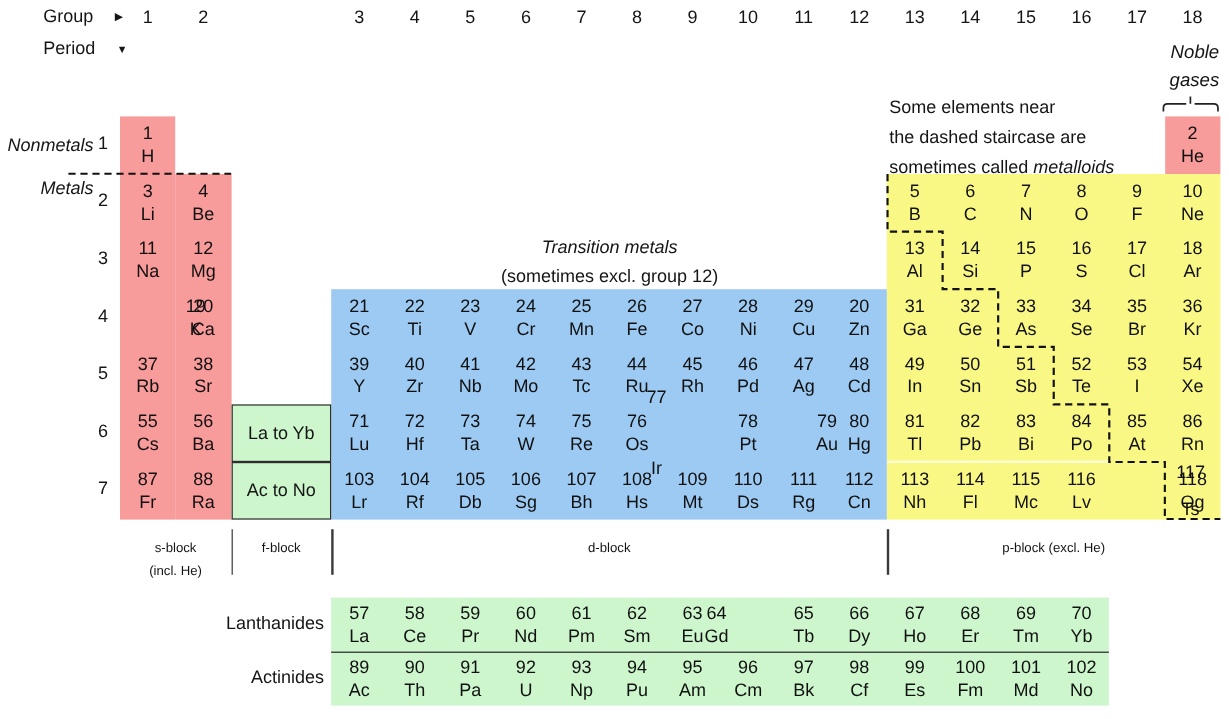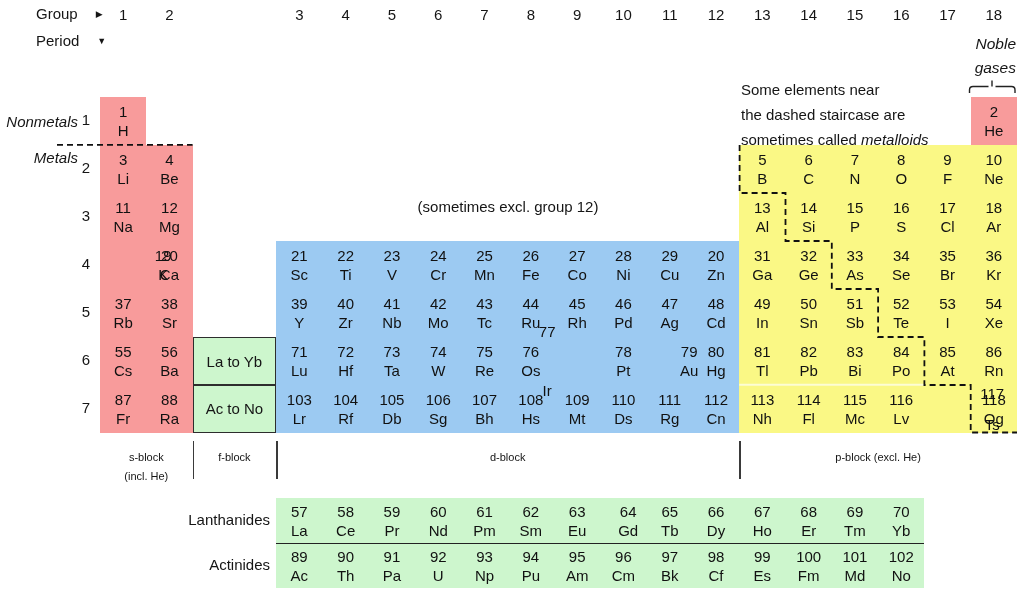--- a/index.html
+++ b/index.html
@@ -94,20 +94,21 @@
     <div>gases</div>
   </div>
 
   <div class="abs note" style="left:741px;top:77px;width:250px;">
     <div>Some elements near</div>
     <div>the dashed staircase are</div>
     <div><span>sometimes called </span><span class="ital">metalloids</span></div>
   </div>
 
   <div class="abs ctr" style="left:358px;top:195px;width:300px;font-size:15px;line-height:24px;">
+    <div class="ital">Transition metals</div>
     <div>(sometimes excl. group 12)</div>
   </div>
 
   <div class="abs ctr blklbl" style="left:100px;top:448px;width:92.6px;">
     <div>s-block</div>
     <div>(incl. He)</div>
   </div>
   <div class="abs ctr blklbl" style="left:192.6px;top:448px;width:83.6px;">f-block</div>
   <div class="abs ctr blklbl" style="left:276.2px;top:448px;width:463px;">d-block</div>
   <div class="abs ctr blklbl" style="left:739.2px;top:448px;width:277.8px;">p-block (excl. He)</div>
@@ -509,21 +510,21 @@
         <div>Pm</div>
       </div>
       <div class="cell" style="left: 507.7px; top: 498px; width: 46.3px; height: 45px;">
         <div>62</div>
         <div>Sm</div>
       </div>
       <div class="cell" style="left: 554px; top: 498px; width: 46.3px; height: 45px;">
         <div>63</div>
         <div>Eu</div>
       </div>
-      <div class="cell" style="left: 605px; top: 498px; width: 46.3px; height: 45px;">
+      <div class="cell" style="left: 574px; top: 498px; width: 46.3px; height: 45px;">
         <div>64</div>
         <div>Gd</div>
       </div>
       <div class="cell" style="left: 646.6px; top: 498px; width: 46.3px; height: 45px;">
         <div>65</div>
         <div>Tb</div>
       </div>
       <div class="cell" style="left: 692.9px; top: 498px; width: 46.3px; height: 45px;">
         <div>66</div>
         <div>Dy</div>

